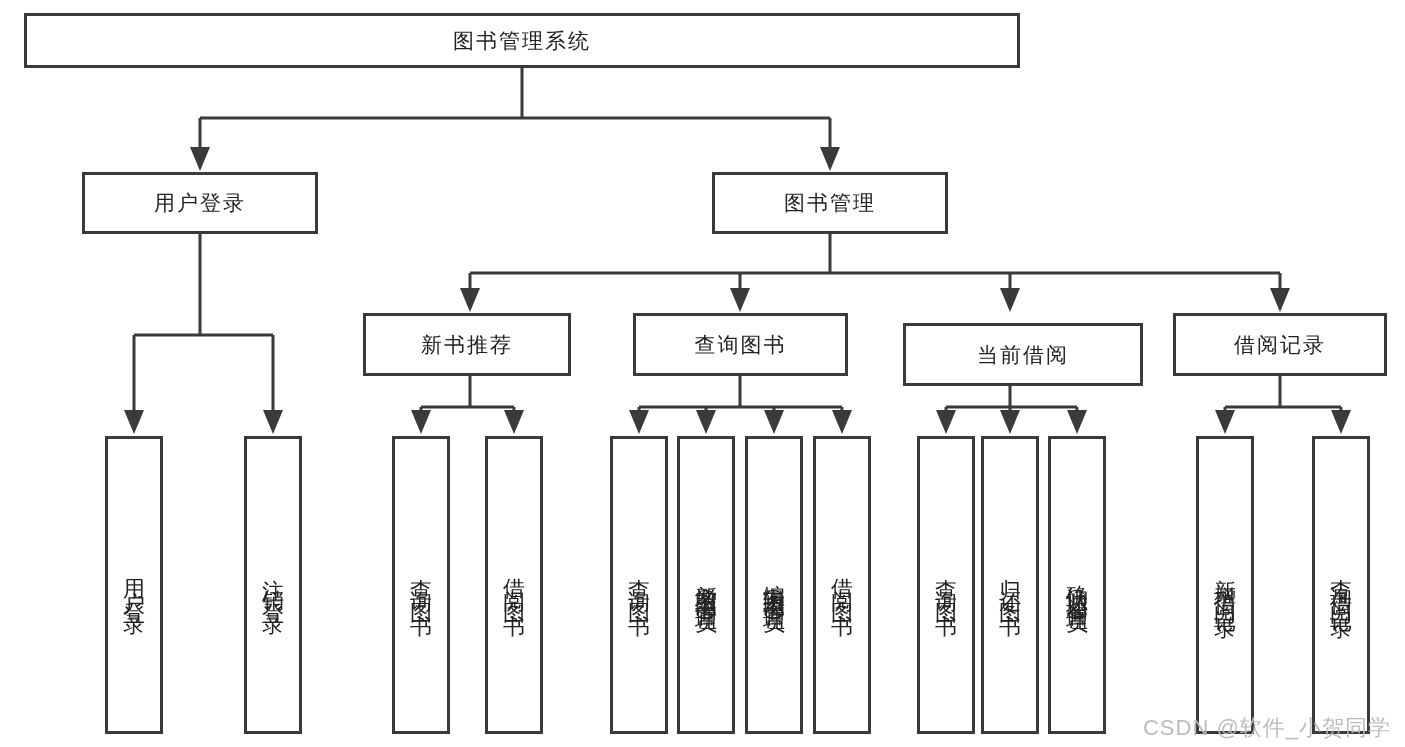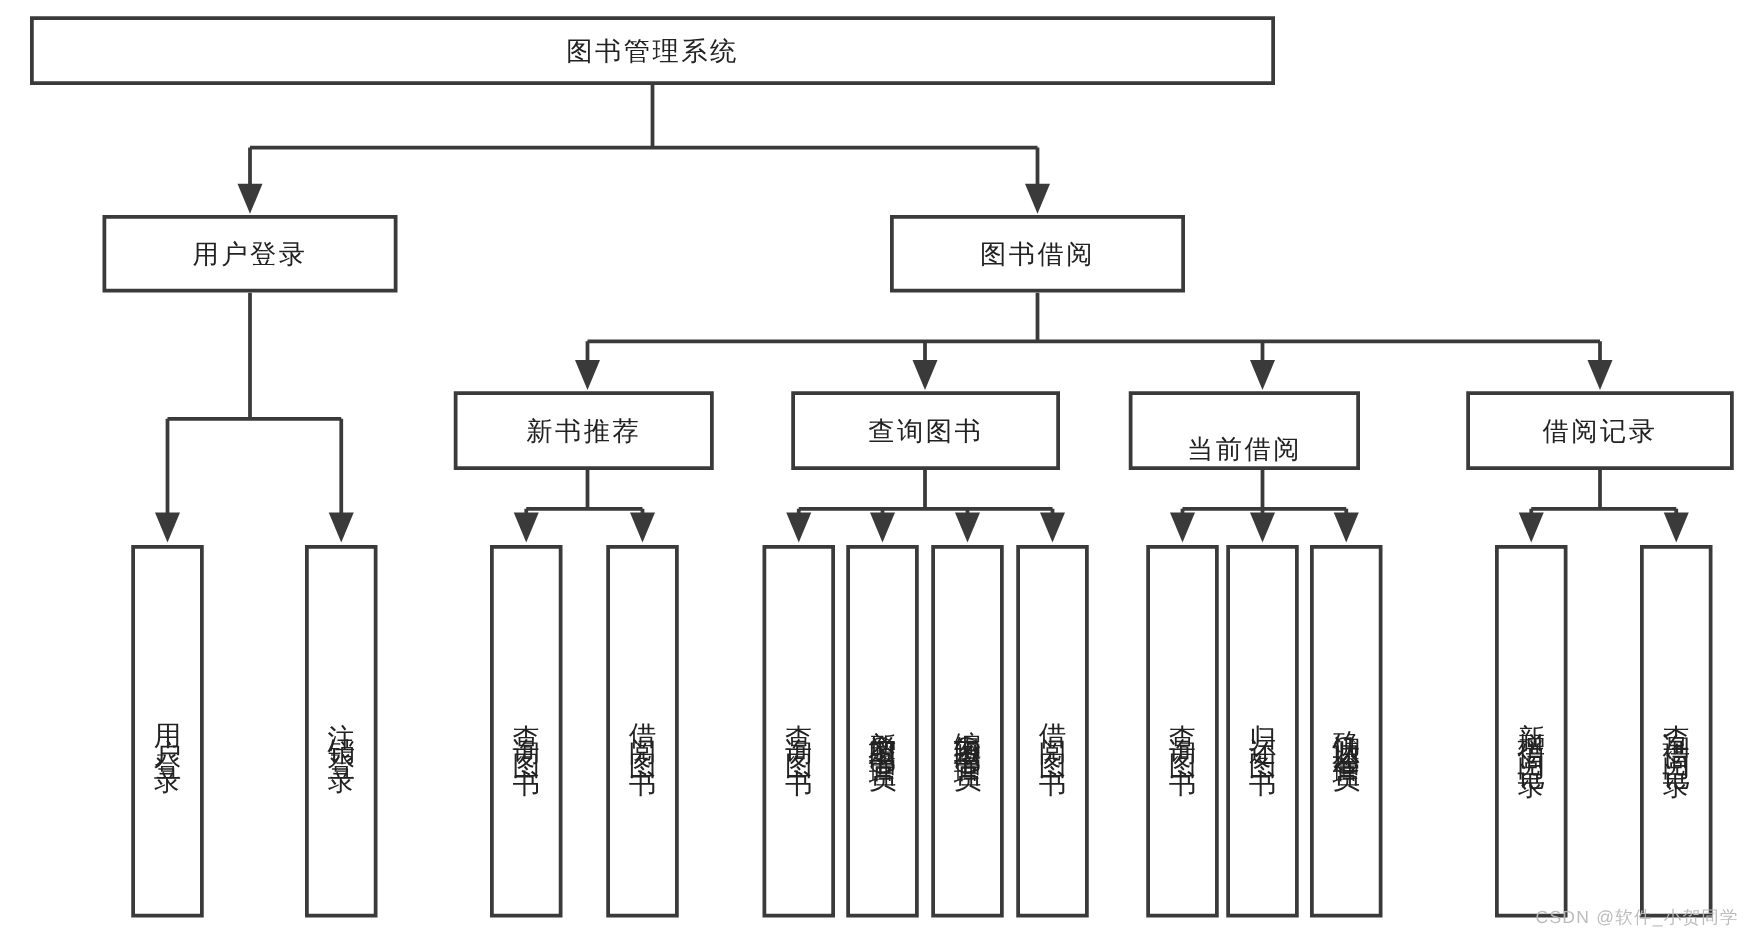--- a/index.html
+++ b/index.html
@@ -47,21 +47,21 @@
     top: 436px;
     line-height: 1;
   }
   .vbox.s { letter-spacing: 12px; }
   .vbox.m { letter-spacing: 8px; }
   .vbox.l { letter-spacing: 4px; }
   .watermark {
     position: absolute;
     right: 14px; bottom: 4px;
     color: rgba(184,184,184,0.95);
-    font-size: 14px;
+    font-size: 22px;
     letter-spacing: 1px;
     z-index: 5;
     white-space: nowrap;
   }
 </style>
 </head>
 <body>
 
 <div class="stage">
 
@@ -102,30 +102,30 @@
   </svg>
 
   <div class="box" style="left:24px; top:13px; width:996px; height:55px;">
     <span>图书管理系统</span>
   </div>
 
   <div class="box" style="left:82px; top:172px; width:236px; height:62px;">
     <span>用户登录</span>
   </div>
   <div class="box" style="left:712px; top:172px; width:236px; height:62px;">
-    <span>图书借阅</span>
+    <span>图书管理</span>
   </div>
 
   <div class="box" style="left:363px; top:313px; width:208px; height:63px;">
     <span>新书推荐</span>
   </div>
   <div class="box" style="left:633px; top:313px; width:215px; height:63px;">
     <span>查询图书</span>
   </div>
-  <div class="box" style="left:903px; top:313px; width:185px; height:63px;align-items:flex-end;">
+  <div class="box" style="left:903px; top:323px; width:240px; height:63px;">
     <span>当前借阅</span>
   </div>
   <div class="box" style="left:1173px; top:313px; width:214px; height:63px;">
     <span>借阅记录</span>
   </div>
 
   <div class="vbox s" style="left:105px;">
     <span>用户登录</span>
   </div>
   <div class="vbox s" style="left:244px;">

